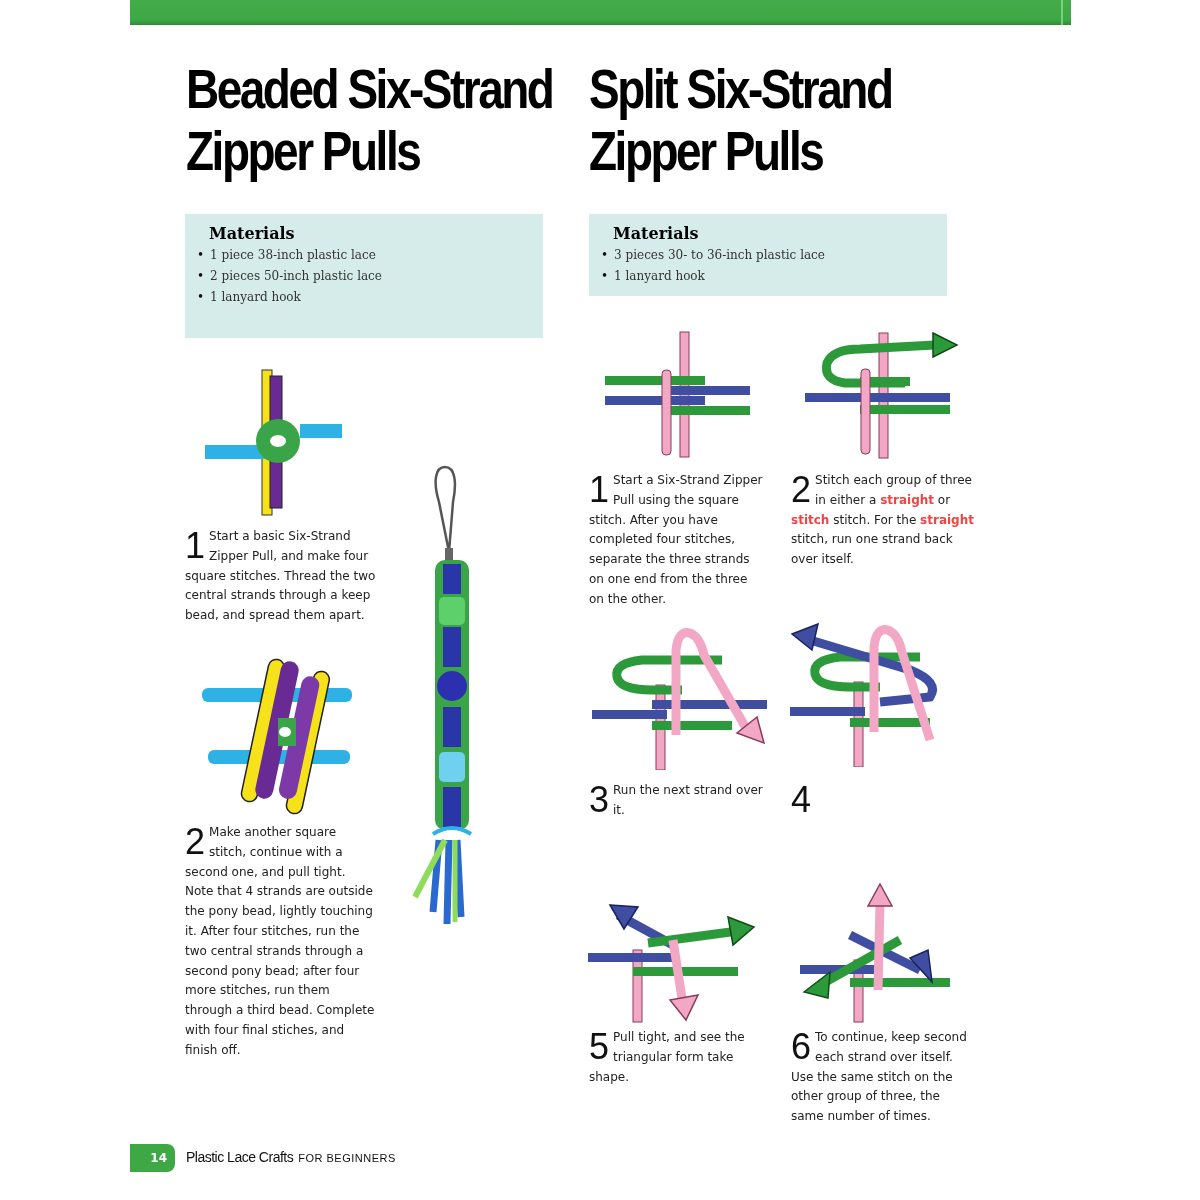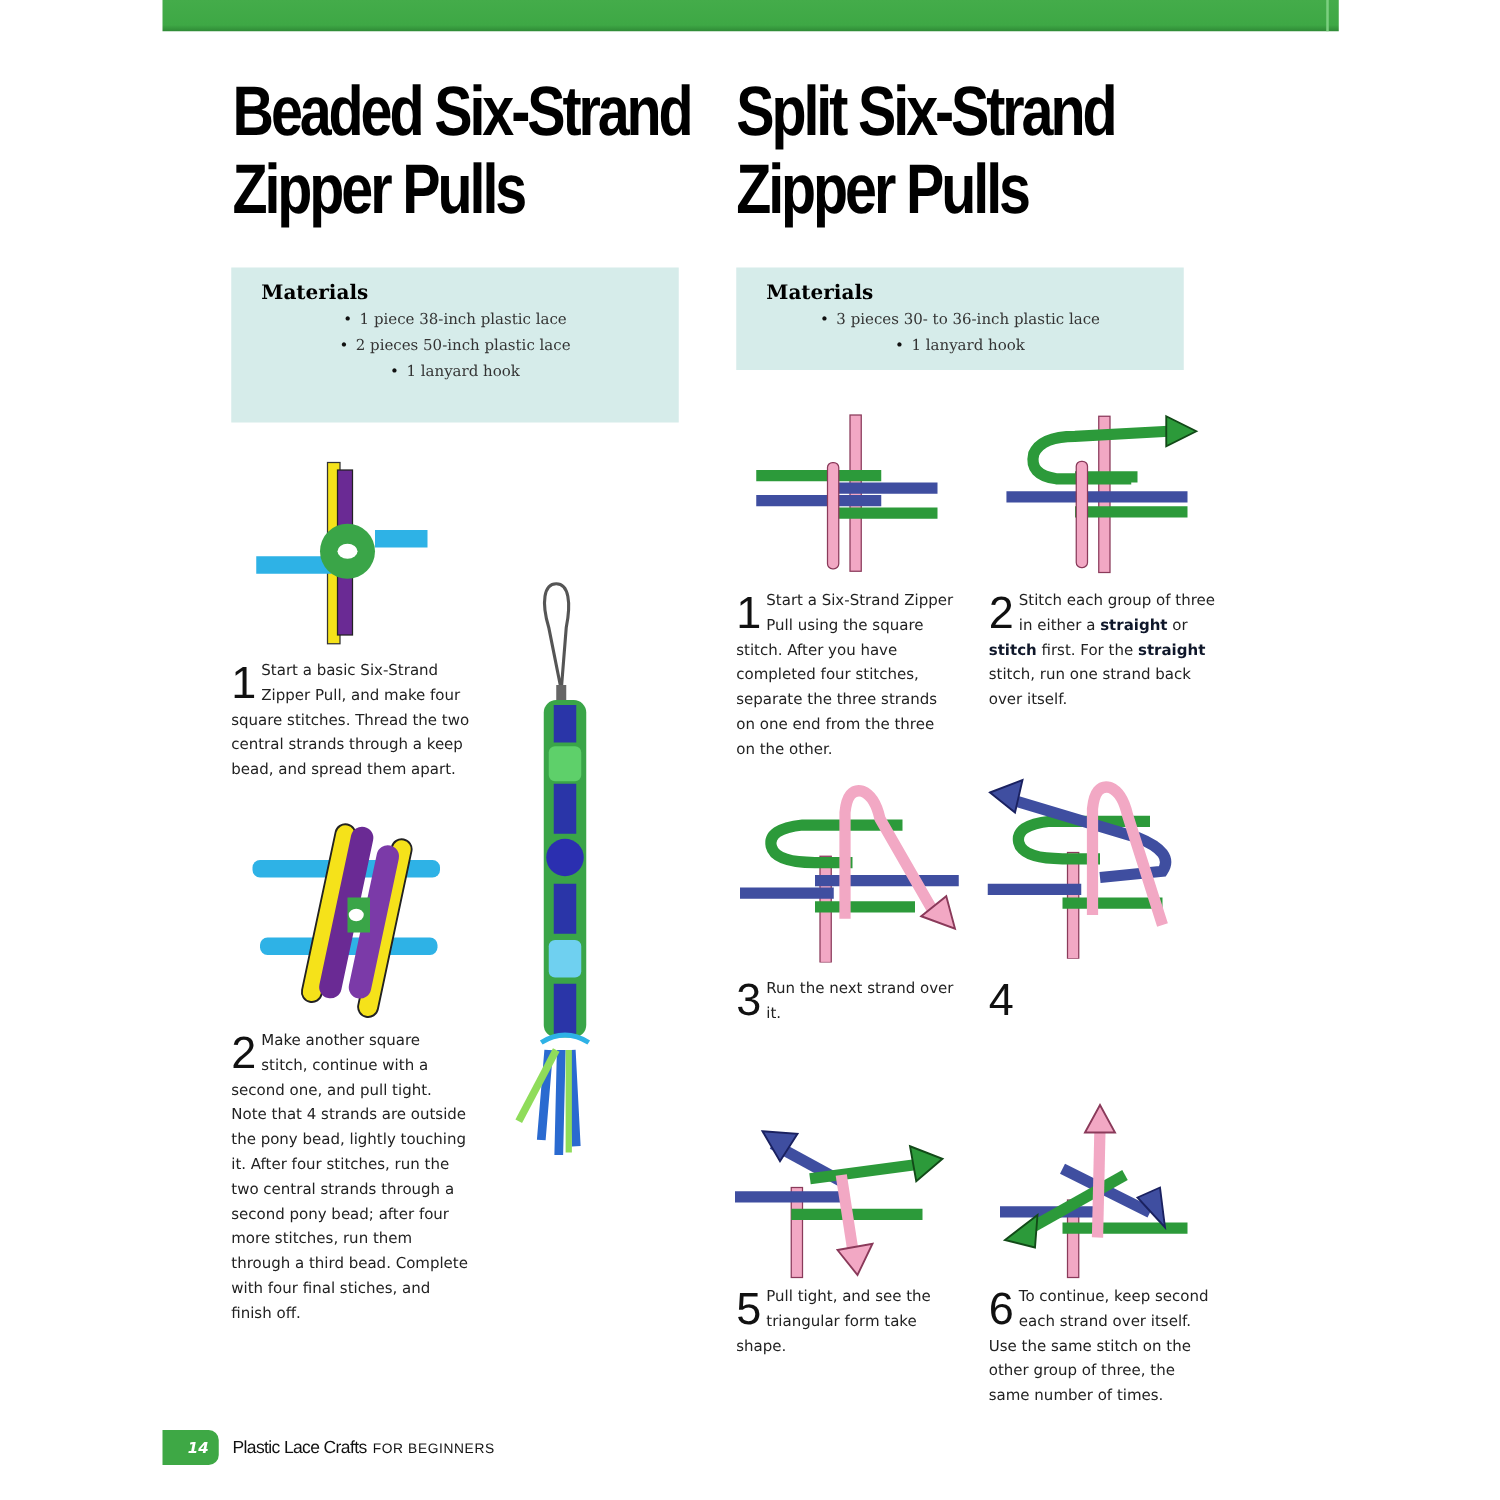--- a/index.html
+++ b/index.html
@@ -3,28 +3,28 @@
 <meta charset="utf-8">
 <style>
   html, body { margin: 0; padding: 0; background: #ffffff; }
   body { width: 1200px; height: 1200px; position: relative; overflow: hidden; font-family: "DejaVu Sans", sans-serif; color: #1a1a1a; }
   .topbar { position: absolute; left: 130px; top: 0; width: 941px; height: 25px; background: linear-gradient(#44ac4a, #3ea845 80%, #2f8a36); }
   .topbar .edge { position: absolute; right: 8px; top: 0; width: 2px; height: 25px; background: #7ccf80; }
   .title { position: absolute; font-family: "Liberation Sans", sans-serif; font-weight: bold; font-size: 56px; line-height: 62px; letter-spacing: -3px; color: #000; transform: scaleX(0.82); transform-origin: left top; white-space: nowrap; }
   .title span { display: block; }
   .materials { position: absolute; background: #d6ecea; padding: 10px 12px; box-sizing: border-box; }
   .materials h3 { margin: 0 0 2px 12px; font-family: "DejaVu Serif", serif; font-weight: bold; font-size: 16px; color: #000; }
-  .materials ul { margin: 0; padding: 0; list-style: none; text-align: center; }
+  .materials ul { margin: 0; padding: 0; list-style: none; }
   .materials li { font-family: "DejaVu Serif", serif; font-size: 12px; line-height: 21px; color: #333; }
   .materials li::before { content: "•"; margin-right: 6px; color: #111; }
   .step { position: absolute; font-family: "DejaVu Sans", sans-serif; font-size: 12px; line-height: 19.8px; color: #222; }
   .step .num { float: left; font-family: "Liberation Sans", sans-serif; font-size: 36px; line-height: 34px; margin: 2px 4px 0 0; color: #111; }
-  .step b { font-weight: bold; color: #0f172a; }
+  .step b { font-weight: bold; color: #ef4444; }
   .fig { position: absolute; }
-  .footer-tab { position: absolute; left: 130px; top: 1144px; width: 45px; height: 28px; background: #3ea845; border-radius: 0 8px 8px 0; color: #fff; font-size: 12px; font-weight: bold; display: flex; align-items: center; justify-content: flex-end; padding-right: 8px; box-sizing: border-box; font-style: italic; }
+  .footer-tab { position: absolute; left: 130px; top: 1144px; width: 45px; height: 28px; background: #3ea845; border-radius: 0 8px 8px 0; color: #fff; font-size: 12px; font-weight: bold; display: flex; align-items: center; justify-content: flex-end; padding-right: 8px; box-sizing: border-box; }
   .footer-text { position: absolute; left: 186px; top: 1149px; font-family: "Liberation Sans", sans-serif; font-weight: normal; font-size: 14px; color: #111; letter-spacing: -0.5px; }
   .footer-text .sub { font-size: 11px; letter-spacing: 0.5px; margin-left: 5px; }
 </style>
 </head>
 <body>
 
 <div class="topbar">
     <div class="edge"></div>
   </div>
 
@@ -124,21 +124,21 @@
   <rect x="55" y="52" width="50" height="9" fill="#2c9a3a"></rect>
   <rect x="56" y="44" width="9" height="85" rx="4" fill="#f2a8c4" stroke="#8a3a5a" stroke-width="1"></rect>
 </svg>
 
 <div class="step" style="left:589px; top:471px; width:175px;">
   <span class="num">1</span>
   <span>Start a Six-Strand Zipper Pull using the square stitch. After you have completed four stitches, separate the three strands on one end from the three on the other.</span>
 </div>
 <div class="step" style="left:791px; top:471px; width:185px;">
   <span class="num">2</span>
-  <span>Stitch each group of three in either a </span><b>straight</b><span> or </span><b>stitch</b><span> first. For the </span><b>straight</b><span> stitch, run one strand back over itself.</span>
+  <span>Stitch each group of three in either a </span><b>straight</b><span> or </span><b>stitch</b><span> stitch. For the </span><b>straight</b><span> stitch, run one strand back over itself.</span>
 </div>
 
 <svg class="fig" style="left:592px; top:625px;" width="185" height="145">
   <rect x="64" y="60" width="9" height="85" fill="#f2a8c4" stroke="#8a3a5a" stroke-width="1"></rect>
   <path d="M130 35 L50 35 Q22 38 25 52 Q28 65 60 65 L90 65" fill="none" stroke="#2c9a3a" stroke-width="9"></path>
   <rect x="0" y="85" width="75" height="9" fill="#3f4ea0"></rect>
   <rect x="60" y="75" width="115" height="9" fill="#3f4ea0"></rect>
   <rect x="60" y="96" width="80" height="9" fill="#2c9a3a"></rect>
   <path d="M84 110 L84 25 Q86 5 98 8 Q108 12 112 30 L158 110" fill="none" stroke="#f2a8c4" stroke-width="9"></path>
   <polygon points="145,108 172,118 165,92" fill="#f2a8c4" stroke="#8a3a5a" stroke-width="1.5"></polygon>

